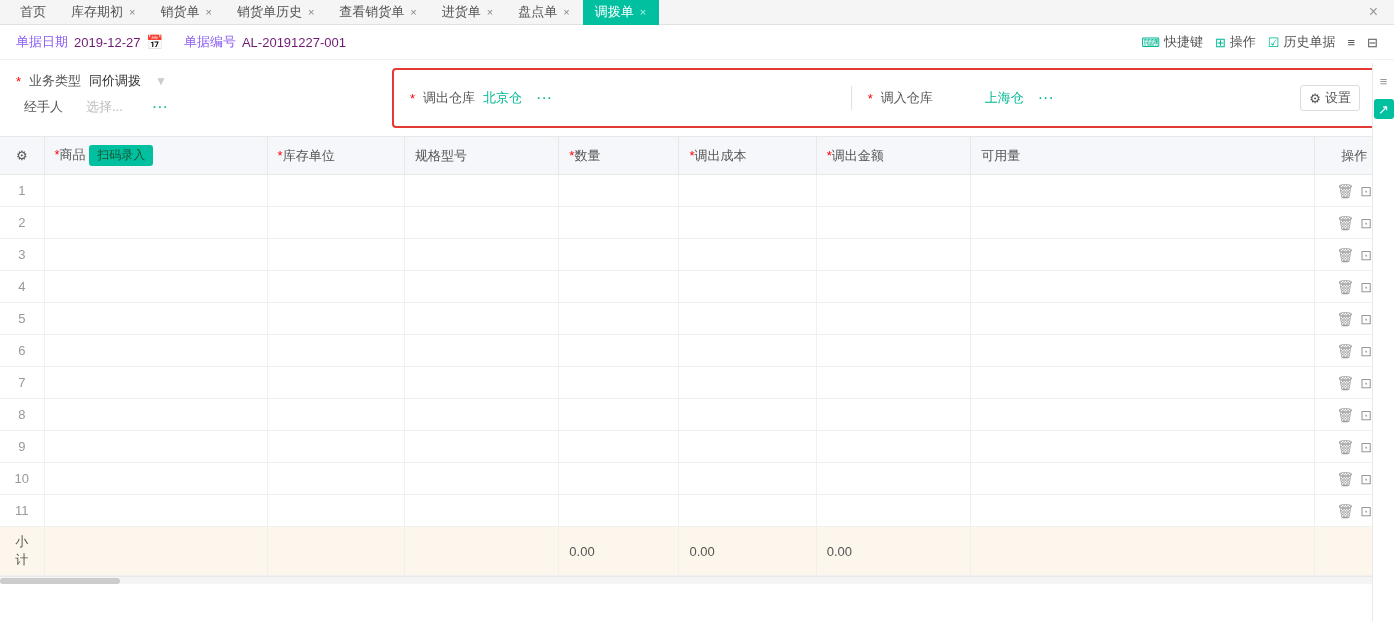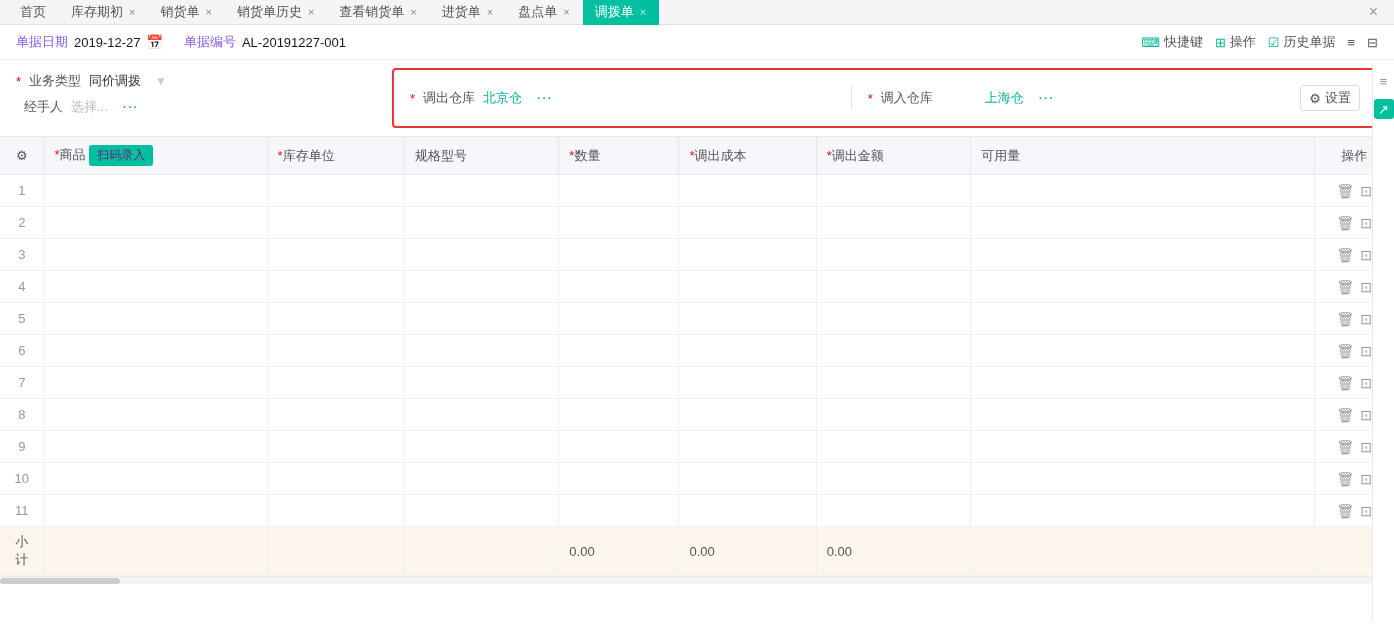--- a/index.html
+++ b/index.html
@@ -50,21 +50,21 @@
       background: #fff;
       gap: 20px;
     }
     .form-field {
       display: flex;
       align-items: center;
       gap: 6px;
       font-size: 13px;
     }
     .form-field label { color: #8b5cf6; white-space: nowrap; }
-    .form-field .value { color: #0f172a; font-weight: 500; }
+    .form-field .value { color: #701a75; font-weight: 500; }
     .calendar-icon { color: #00b894; font-size: 14px; cursor: pointer; }
     .toolbar-right {
       margin-left: auto;
       display: flex;
       align-items: center;
       gap: 12px;
       font-size: 13px;
       color: #555;
     }
     .toolbar-btn {
@@ -173,21 +173,21 @@
     .gear-col {
       width: 44px;
       text-align: center;
     }
     .op-col {
       width: 80px;
       text-align: center;
     }
     .scan-btn {
       background: #00c0a0;
-      color: #701a75;
+      color: #14532d;
       border: none;
       border-radius: 3px;
       padding: 2px 8px;
       font-size: 12px;
       cursor: pointer;
     }
     .col-goods { min-width: 130px; }
     .col-unit { min-width: 80px; }
     .col-spec { min-width: 90px; }
     .col-qty { min-width: 70px; }
@@ -334,21 +334,21 @@
 
       <div class="left-col">
 
         <div style="display:flex; align-items:center; gap:8px; padding: 4px 0;">
           <span class="required-star">*</span>
           <span class="field-label">业务类型</span>
           <span class="field-value" style="color:#333;">同价调拨</span>
           <span class="dropdown-arrow" style="color:#ccc; font-size:12px;">▼</span>
         </div>
 
-        <div style="display:flex; align-items:center; gap:8px; padding: 4px 0;">
+        <div style="display:flex; align-items:center; gap:23px; padding: 4px 0;">
           <span class="field-label" style="margin-left:8px;">经手人</span>
           <span style="color:#bbb; cursor:pointer;">选择...</span>
           <span class="more-dots">···</span>
         </div>
       </div>
 
       <div class="warehouse-section">
 
         <div class="warehouse-field">
           <span class="required-star">*</span>

